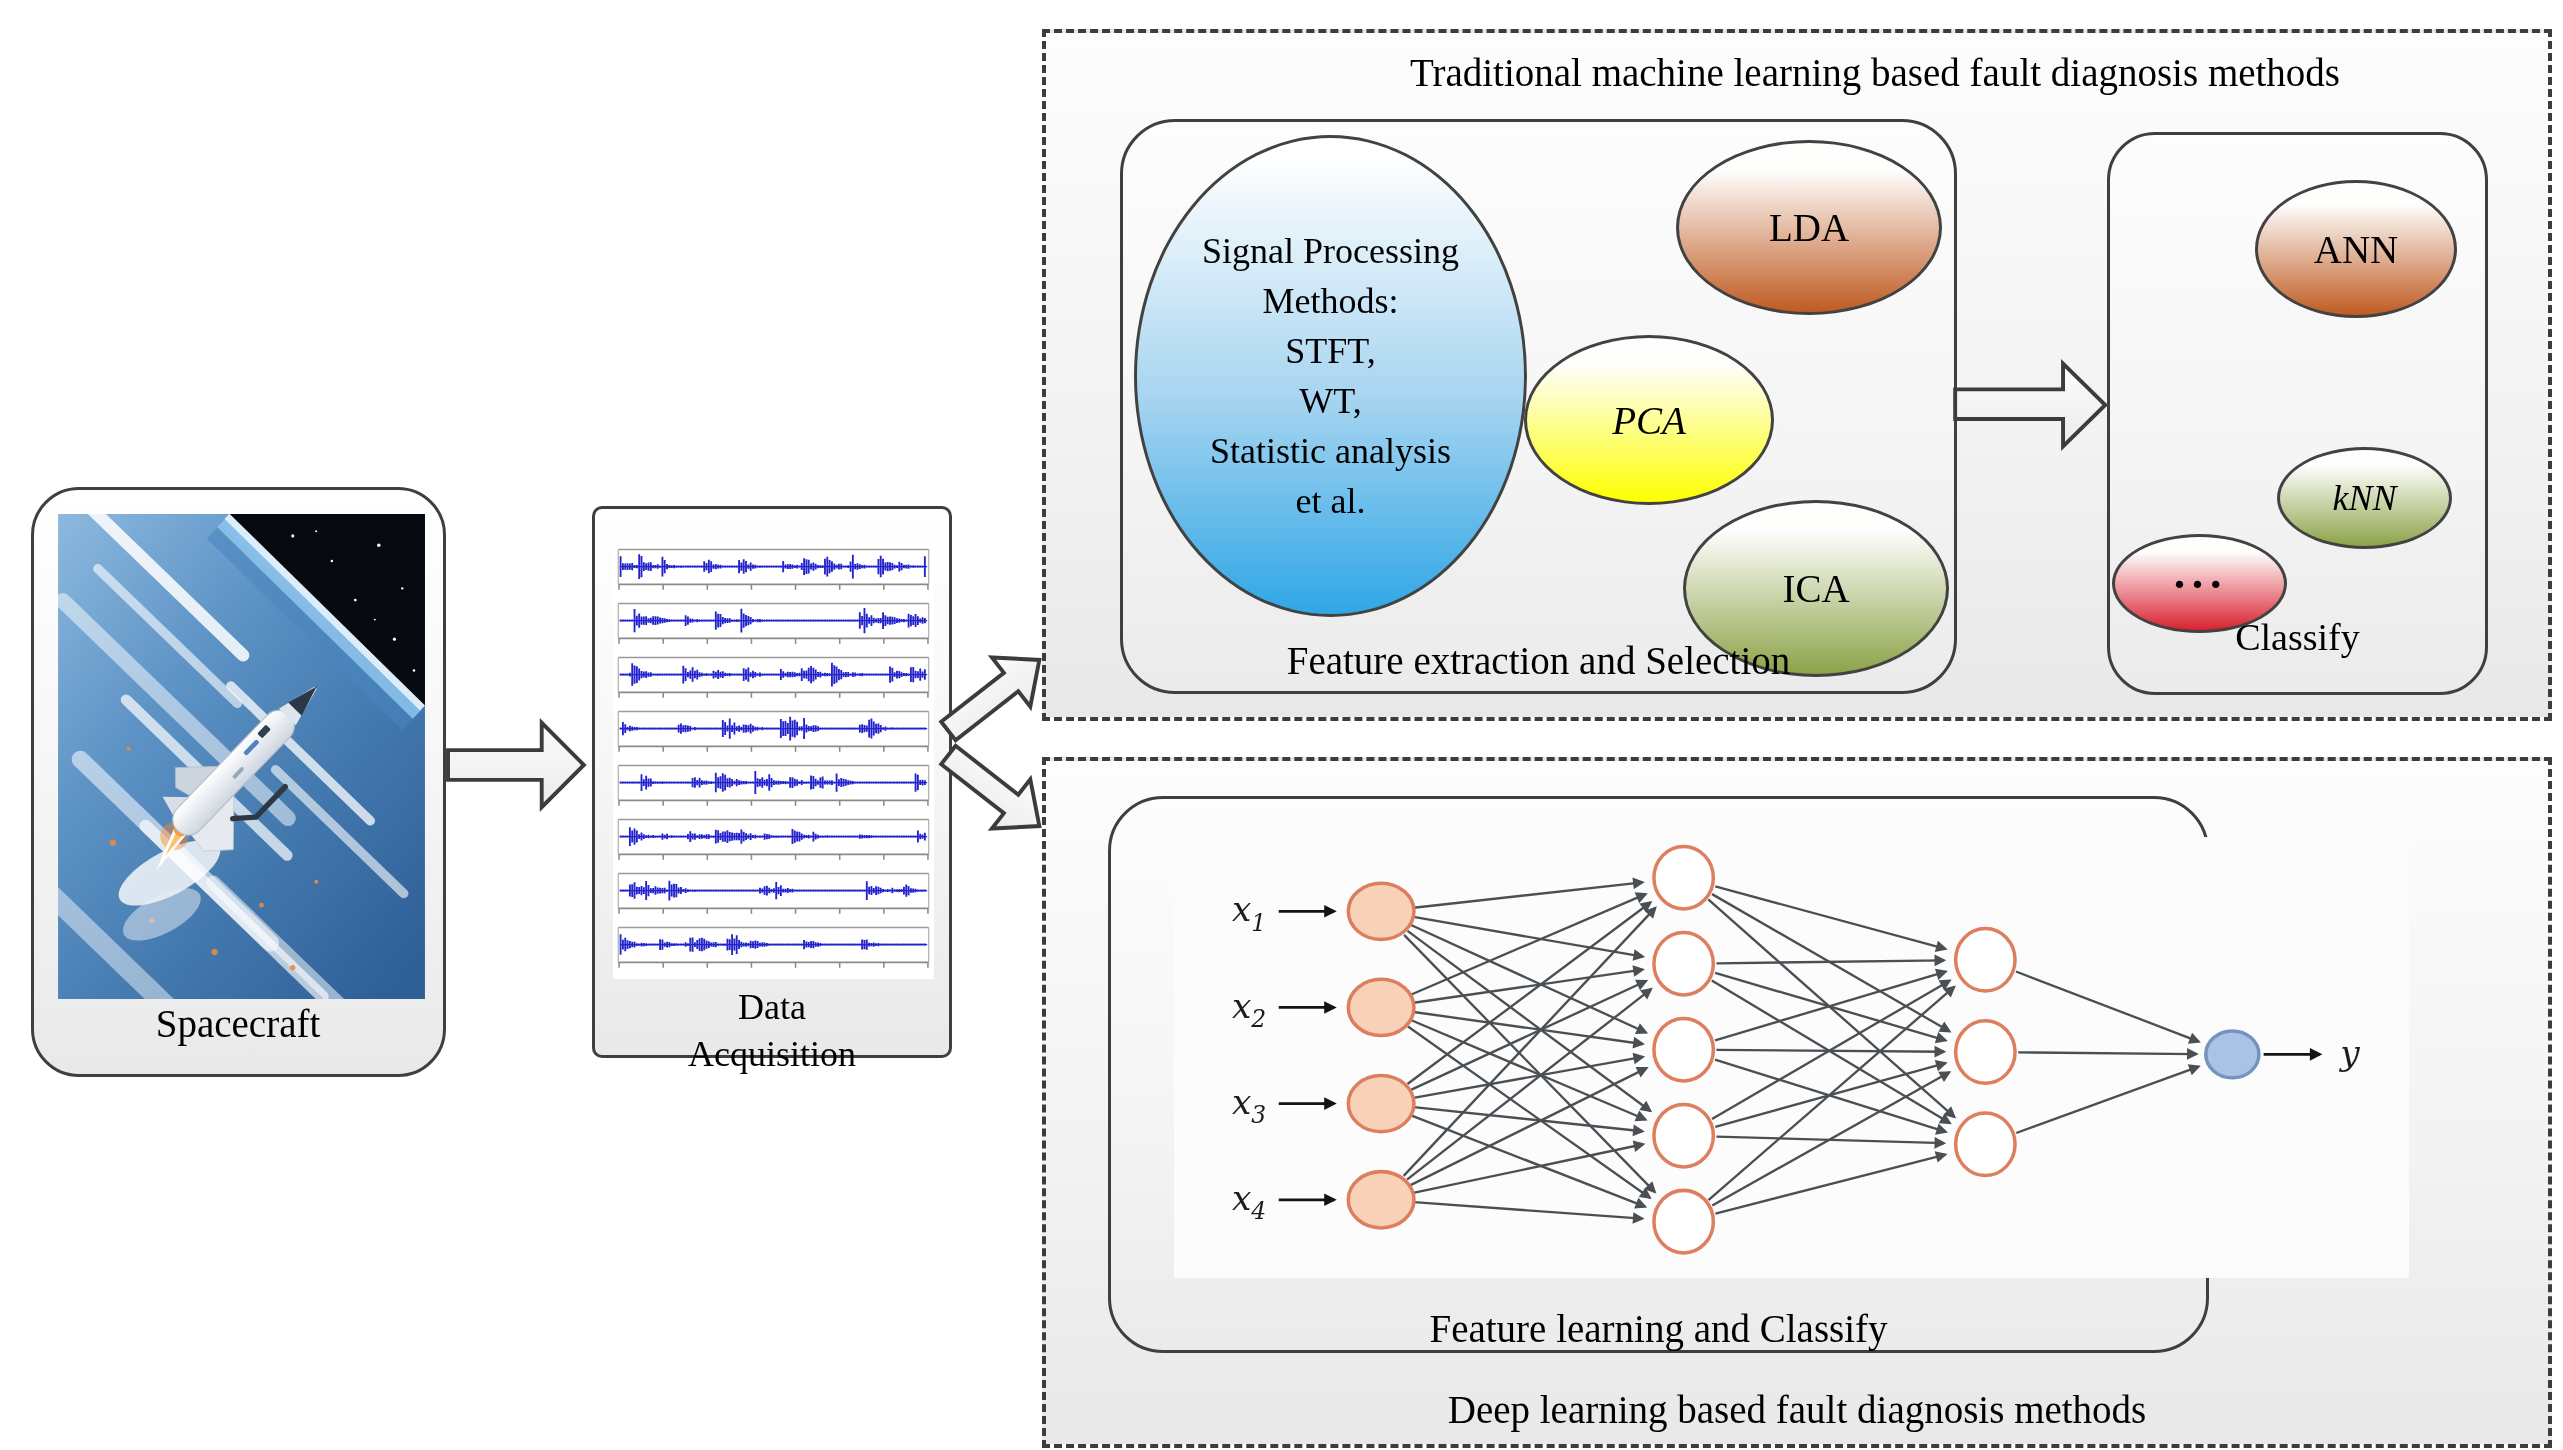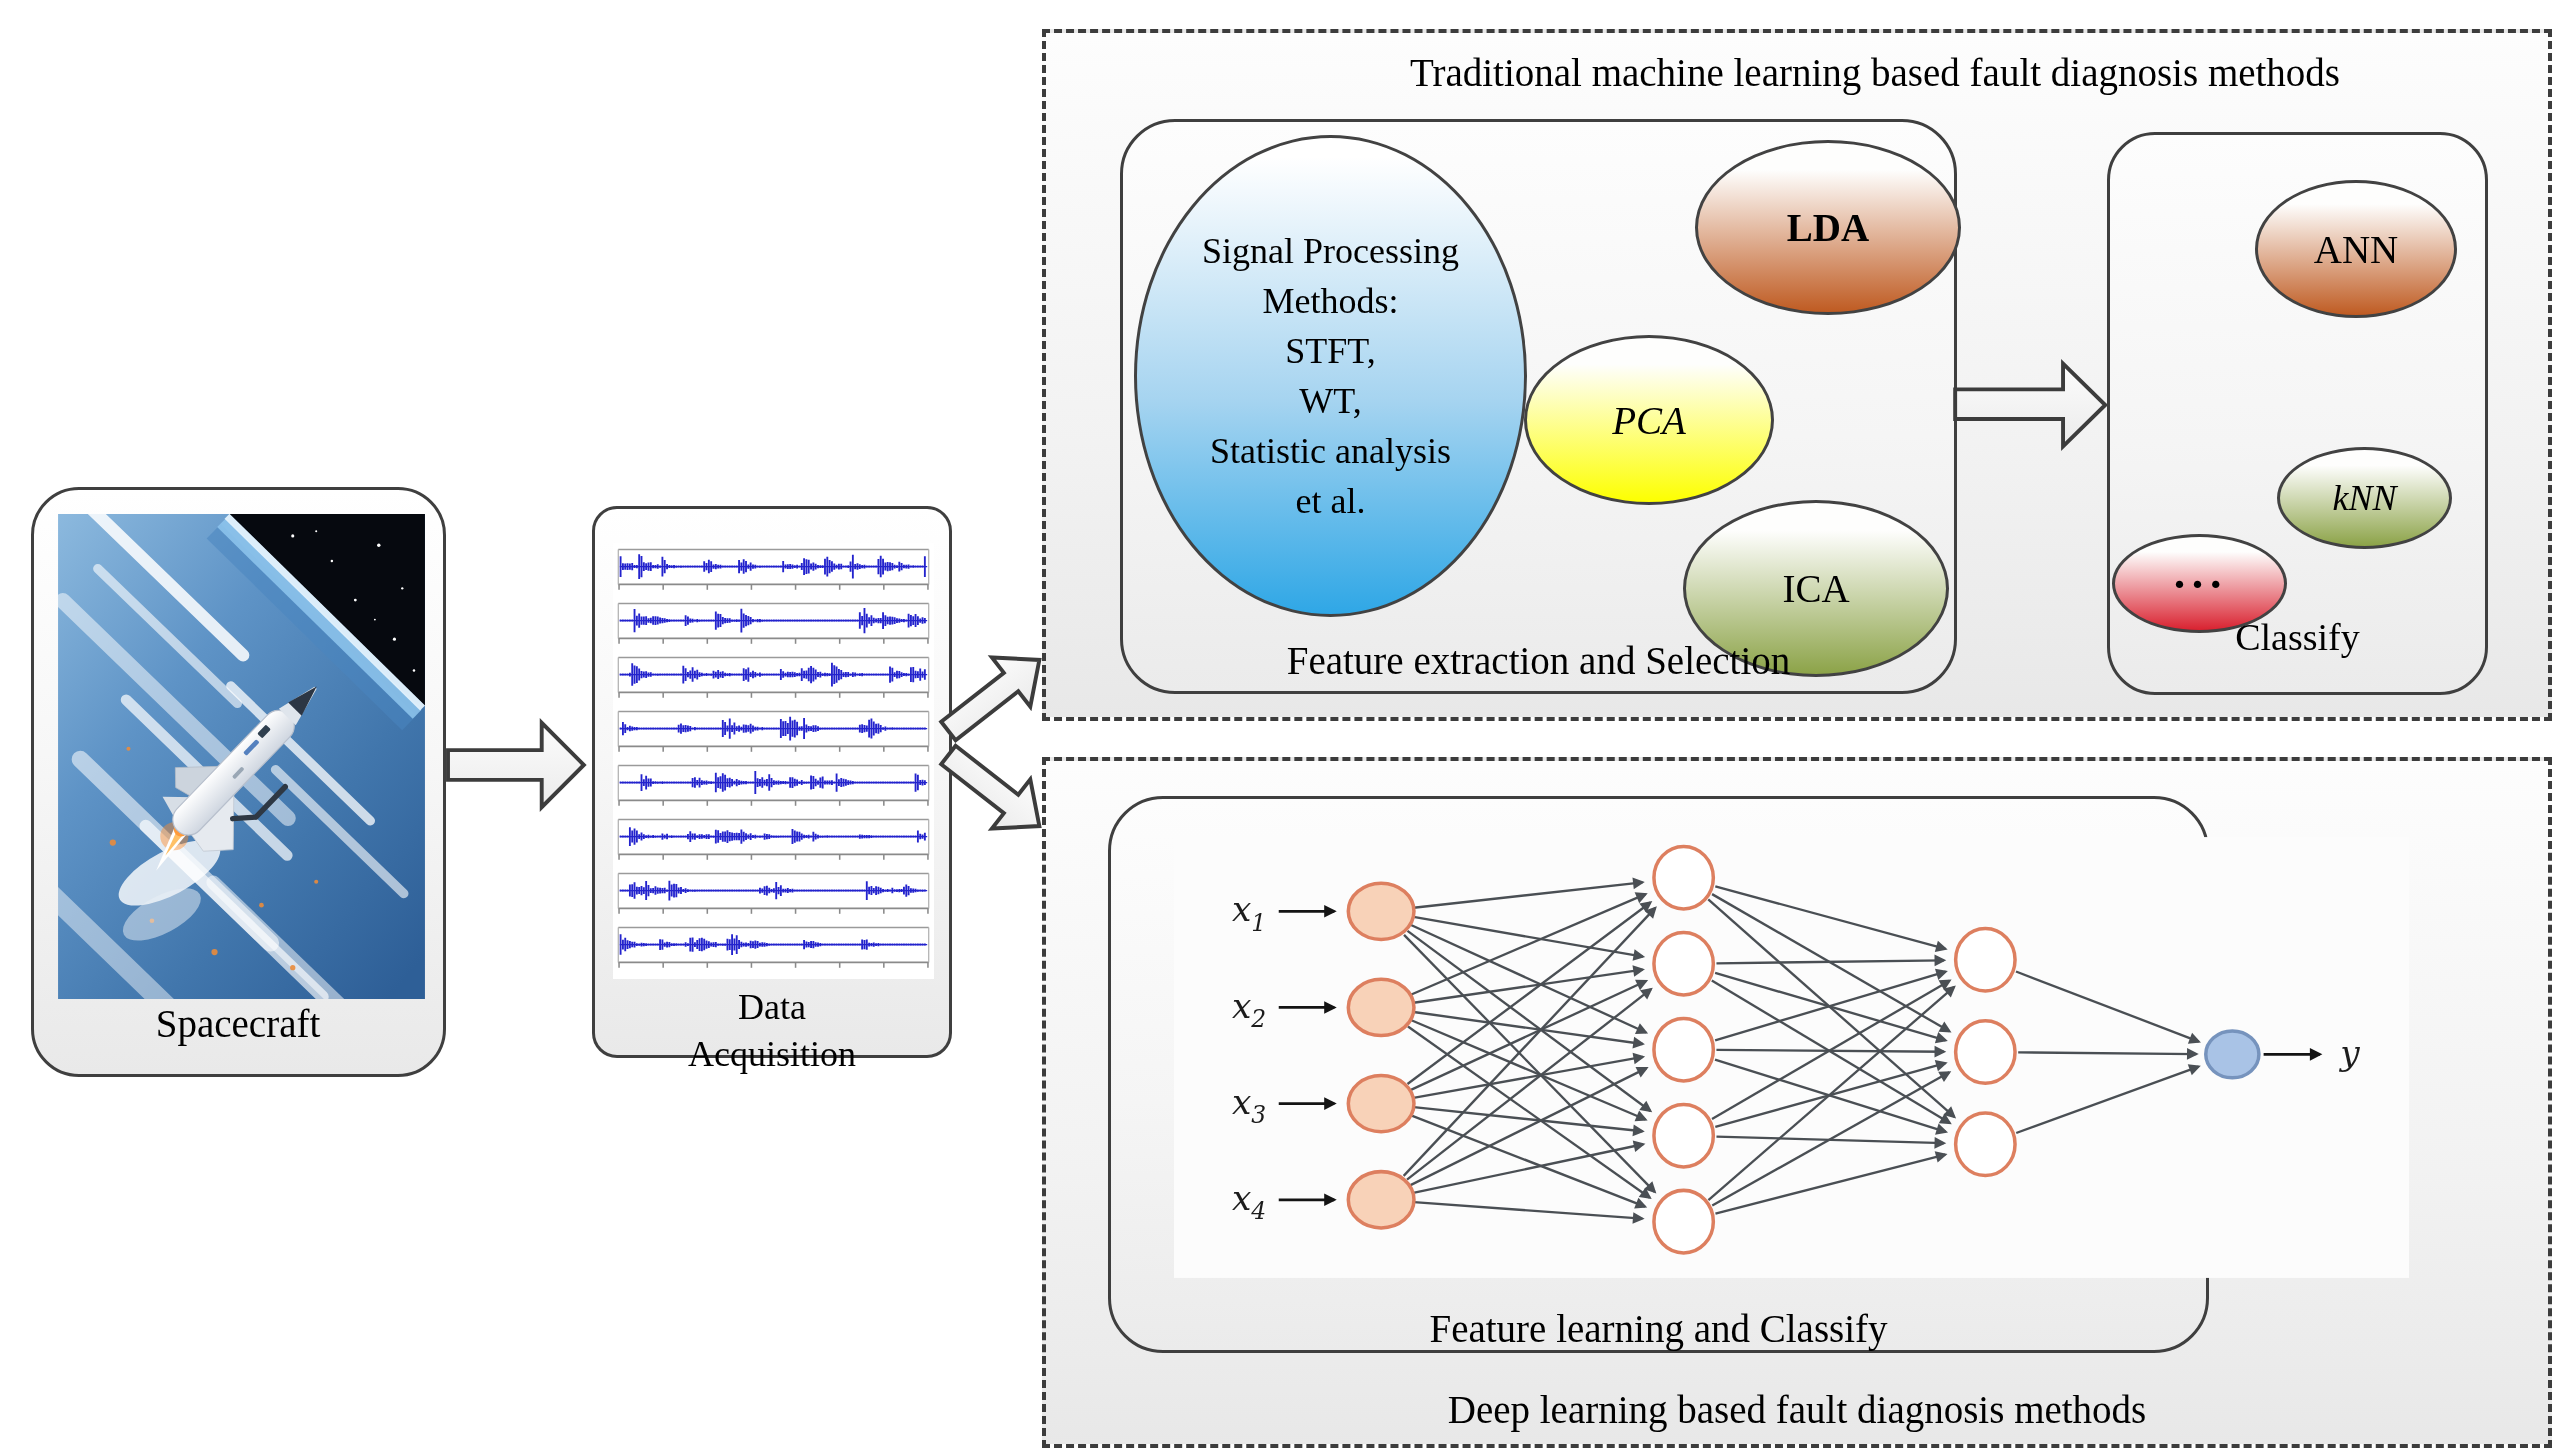--- a/index.html
+++ b/index.html
@@ -147,21 +147,21 @@
         <path d="M-44,40 L-22,60 L32,60" stroke="#2e3844" stroke-width="7" fill="none" stroke-linecap="round"></path>
       </g>
     </svg>
     <div class="box-label" style="top:512px;">Spacecraft</div>
   </div>
 
   <svg class="block-arrow" style="left:448px;top:721px;" width="139" height="88" viewBox="0 0 178 112">
     <polygon points="0,37 120,37 120,2 174,56 120,110 120,75 0,75"></polygon>
   </svg>
 
-  <div class="node-box" style="left:592px;top:506px;width:360px;height:552px;border-radius:25px;">
+  <div class="node-box" style="left:592px;top:506px;width:360px;height:552px;border-radius:10px;">
     <div class="signal-panel" style="left:18px;top:34px;width:321px;height:436px;" id="signal-plot">
         <svg class="sigstrip" width="317" height="48" viewBox="0 0 405 62">
       <line x1="2" y1="2" x2="403" y2="2" stroke="#9a9a9a" stroke-width="2"></line>
       <line x1="2" y1="47" x2="403" y2="47" stroke="#8a8a8a" stroke-width="2"></line>
       <line x1="2" y1="2" x2="2" y2="47" stroke="#ababab" stroke-width="1.5"></line>
       <line x1="403" y1="2" x2="403" y2="47" stroke="#ababab" stroke-width="1.5"></line>
       <line x1="3.0" y1="47" x2="3.0" y2="54" stroke="#8a8a8a" stroke-width="2"></line>
           <line x1="60.0" y1="47" x2="60.0" y2="54" stroke="#8a8a8a" stroke-width="2"></line>
           <line x1="117.0" y1="47" x2="117.0" y2="54" stroke="#8a8a8a" stroke-width="2"></line>
           <line x1="174.0" y1="47" x2="174.0" y2="54" stroke="#8a8a8a" stroke-width="2"></line>
@@ -309,21 +309,21 @@
       <div class="sp-ellipse" style="left: 11px; top: 12.5px; width: 393px; height: 482px; background: linear-gradient(rgb(255, 255, 255) 4%, rgb(166, 212, 240) 55%, rgb(47, 167, 230) 100%);">
         <div>
             <div class="sp-line">Signal Processing</div>
             <div class="sp-line">Methods:</div>
             <div class="sp-line">STFT,</div>
             <div class="sp-line">WT,</div>
             <div class="sp-line">Statistic analysis</div>
             <div class="sp-line">et al.</div>
           </div>
       </div>
-      <div class="ellipse" style="left: 572px; top: 18px; width: 266px; height: 175px; background: linear-gradient(rgb(254, 254, 253) 16%, rgb(191, 91, 34) 100%); font-weight: bold;">LDA</div>
+      <div class="ellipse" style="left: 553px; top: 18px; width: 266px; height: 175px; background: linear-gradient(rgb(254, 254, 253) 16%, rgb(191, 91, 34) 100%);">LDA</div>
       <div class="ellipse" style="left: 401px; top: 213px; width: 250px; height: 170px; background: linear-gradient(rgb(254, 254, 253) 16%, rgb(253, 255, 0) 100%); font-style: italic;">PCA</div>
       <div class="ellipse" style="left: 560px; top: 378px; width: 266px; height: 177px; background: linear-gradient(rgb(254, 254, 253) 16%, rgb(140, 163, 72) 100%);">ICA</div>
       <div class="inner-label" style="top:516px;">Feature extraction and Selection</div>
     </div>
 
     <svg class="block-arrow" style="left:909px;top:329px;" width="152" height="86" viewBox="0 0 194 110">
       <polygon points="0,35 138,35 138,2 192,55 138,108 138,73 0,73"></polygon>
     </svg>
 
     <div class="inner-box" style="left:1061px;top:99px;width:381px;height:563px;border-radius:48px;">

